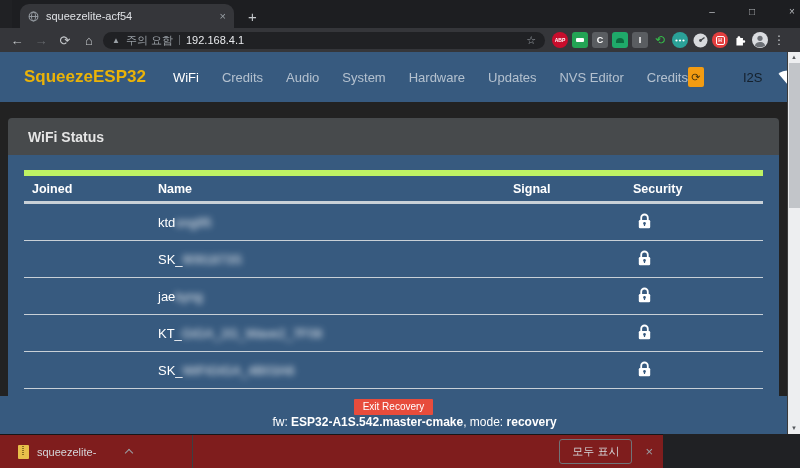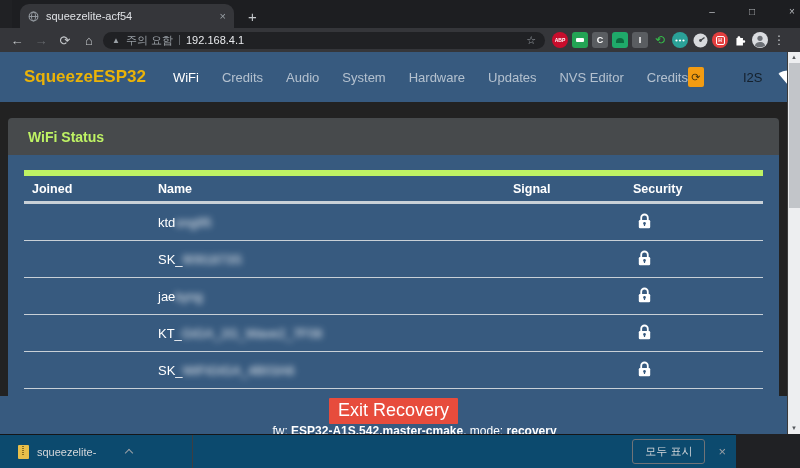--- a/index.html
+++ b/index.html
@@ -64,43 +64,43 @@
   .nav-link { color:rgba(255,255,255,.62); font-size:13px; white-space:nowrap; cursor:pointer; }
   .nav-link.active { color:#fff; }
   .nav-right { display:flex; align-items:center; gap:15px; }
   .recovery-badge { width:16px; height:20px; background:#f39c12; border-radius:2px; color:#40300a;
                     font-size:11px; display:flex; align-items:center; justify-content:center; }
   .i2s { color:#14202c; font-size:13px; margin-left:24px;text-align:center; }
 
   
   .panel { position:absolute; top:66px; left:8px; width:771px; }
   .panel-header { height:37px; background:#474a4c; border-radius:4px 4px 0 0; display:flex;
-                  align-items:center; padding:0 20px; color:#bef264; font-size:14px; font-weight:bold; }
+                  align-items:center; padding:0 20px; color:#e5e5e5; font-size:14px; font-weight:bold; }
   .panel-body { background:#375a7f; height:241px; padding:15px 16px 0; }
   .tbl { width:739px; border-bottom:1px solid #c8d0d7; }
   .tr { display:grid; grid-template-columns:126px 355px 120px 138px; }
   .tr.head { border-top:6px solid #bef264; border-bottom:2px solid #c8d0d7; height:33px; }
   .tr.row { height:37px; border-top:1px solid #c8d0d7; }
   .tr.row:first-of-type { border-top:none; }
   .td { padding:0 8px; display:flex; align-items:center; color:#fff; font-size:13px; overflow:hidden; }
   .tr.head .td { font-weight:bold; font-size:12.5px; }
   .redacted { filter:blur(3px); opacity:.9; white-space:nowrap; }
   .lock { margin-left:5px; }
 
   
   .footer-bar { position:absolute; top:344px; left:0; width:787px; height:38px; background:#375a7f;
                 text-align:center; }
   .exit-btn { display:inline-block; margin-top:2px; padding:2px 9px 3px; background:#e74c3c; color:#fff;
-              font-size:18px; border:none; border-radius:1px; cursor:pointer;
+              font-size:10px; border:none; border-radius:1px; cursor:pointer;
               font-family:"Liberation Sans", sans-serif; }
   .fw-line { color:#fff; font-size:12px; margin-top:0; white-space:nowrap;padding-left:42px; }
   .fw-line b { font-weight:bold; }
 
   
-  .downloadbar { position:absolute; top:434px; left:0; width:736px; height:34px; background:#0c4a6e;
+  .downloadbar { position:absolute; top:434px; left:0; width:663px; height:34px; background:#7f1d1d;
                  border-top:1px solid #151618; display:flex; align-items:center;gap:40px; }
   .dl-chip { display:flex; align-items:center; gap:8px; margin-left:14px; height:26px; padding:0 10px 0 4px; }
   .zip-icon { width:11px; height:14px; background:#e8bf4a; border-radius:1px; position:relative; }
   .zip-icon::after { content:""; position:absolute; left:4px; top:1px; width:2px; height:9px;
                      background:repeating-linear-gradient(#8a6d1f 0 1px, #e8bf4a 1px 2px); }
   .dl-name { color:#d5d7da; font-size:11px; }
   .dl-caret { width:6px; height:6px; border:solid #9aa0a6; border-width:1.5px 1.5px 0 0;
               transform:rotate(-45deg); margin-left:22px; margin-top:3px; }
   .dl-divider { width:1px; height:34px; background:#3c3e42; margin-left:10px; }
   .dl-right { margin-left:auto; display:flex; align-items:center; gap:13px; margin-right:10px;padding-left:26px; }

